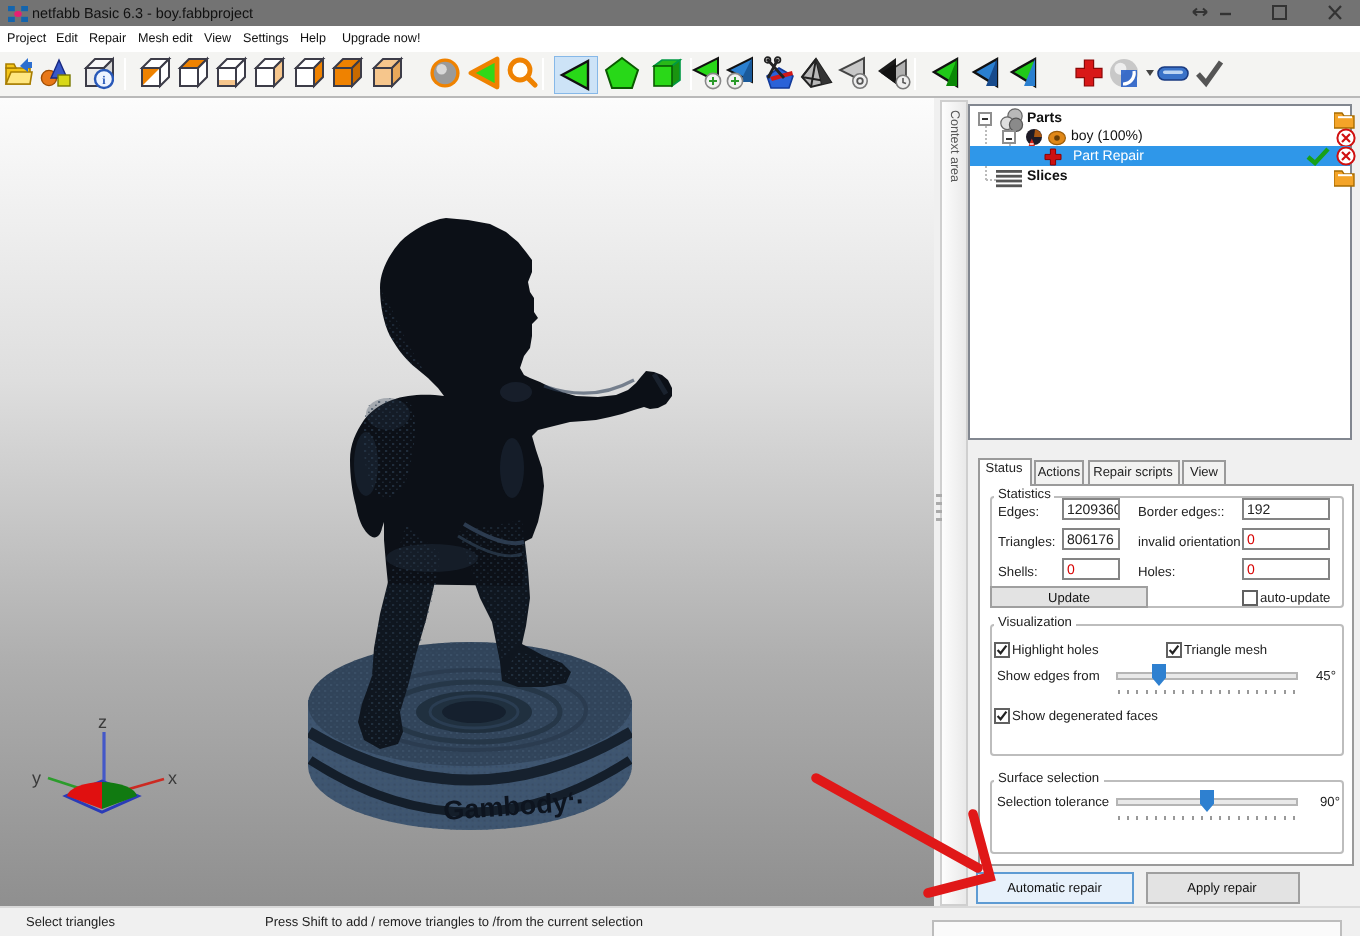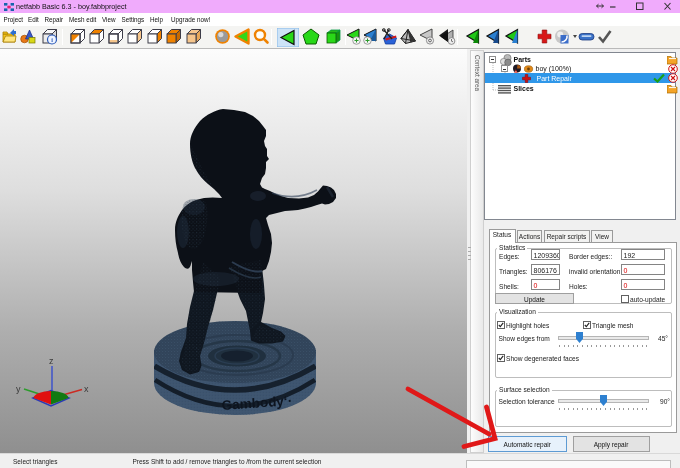--- a/index.html
+++ b/index.html
@@ -1,18 +1,18 @@
 <!DOCTYPE html>
 <html><head><meta charset="utf-8">
 <style>
 *{margin:0;padding:0;box-sizing:border-box}
 html,body{width:680px;height:468px;overflow:hidden;background:#fff}
 body{font-family:"Liberation Sans",sans-serif;position:relative}
 .abs{position:absolute}
-#titlebar{left:0;top:0;width:680px;height:13px;background:#f0abfc}
+#titlebar{left:0;top:0;width:680px;height:13px;background:#737373}
 #title{left:16px;top:1.5px;font-size:7.2px;color:#111}
 #menubar{left:0;top:13px;width:680px;height:13px;background:#fff}
 .mi{position:absolute;top:2.5px;font-size:6.3px;color:#111}
 #toolbar{left:0;top:26px;width:680px;height:23px;background:#f4f4f2;border-bottom:1px solid #b9b9b9}
 .tsep{position:absolute;top:3px;width:1px;height:16px;background:#c2c2c2;border-right:1px solid #fff}
 .ticon{position:absolute;top:2px}
 #canvas{left:0;top:49px;width:467px;height:404px;background:linear-gradient(180deg,#fcfcfc 0%,#dedede 35%,#aeaeae 70%,#8f8f8f 100%)}
 #panel{left:467px;top:49px;width:213px;height:419px;background:#f0f0f0}
 #ctxstrip{left:2.5px;top:1px;width:14px;height:403px;background:linear-gradient(90deg,#fdfdfd,#e9e9e9);border:1px solid #cfcfcf}
 #ctxtext{writing-mode:vertical-rl;font-size:6.3px;color:#555;margin:4px 0 0 3px;letter-spacing:0}

